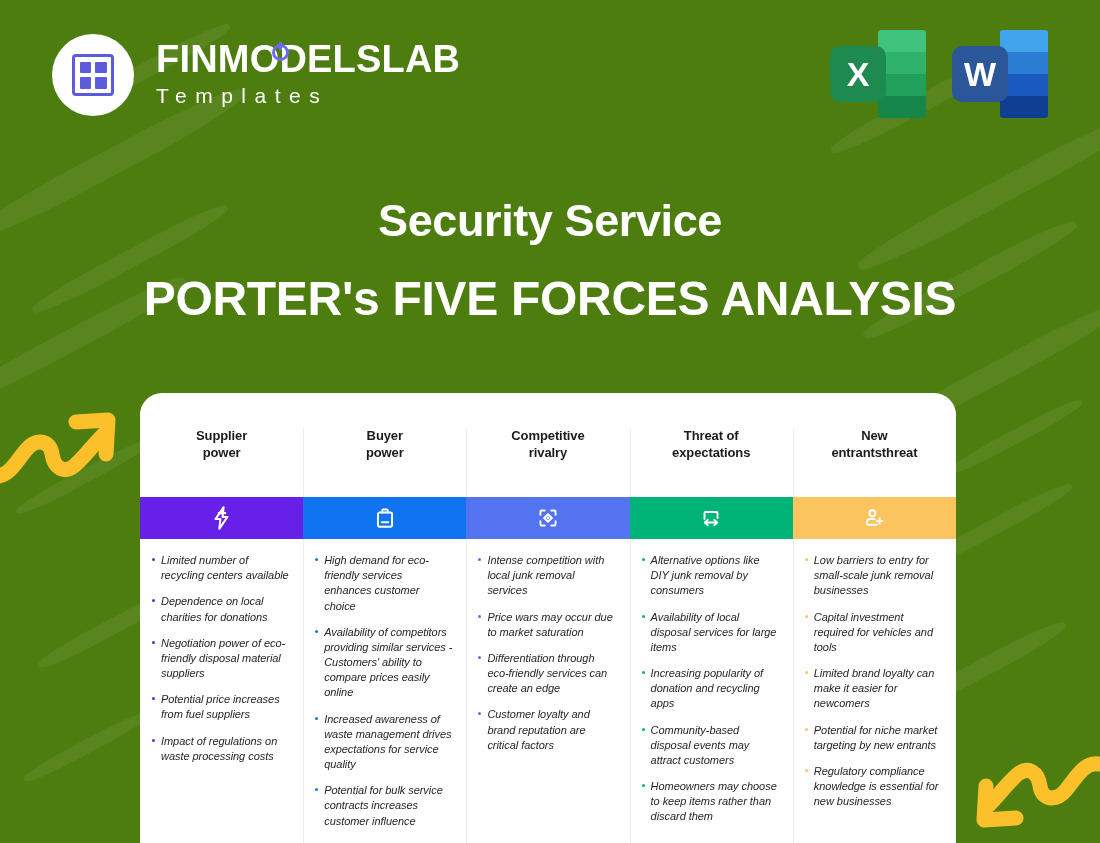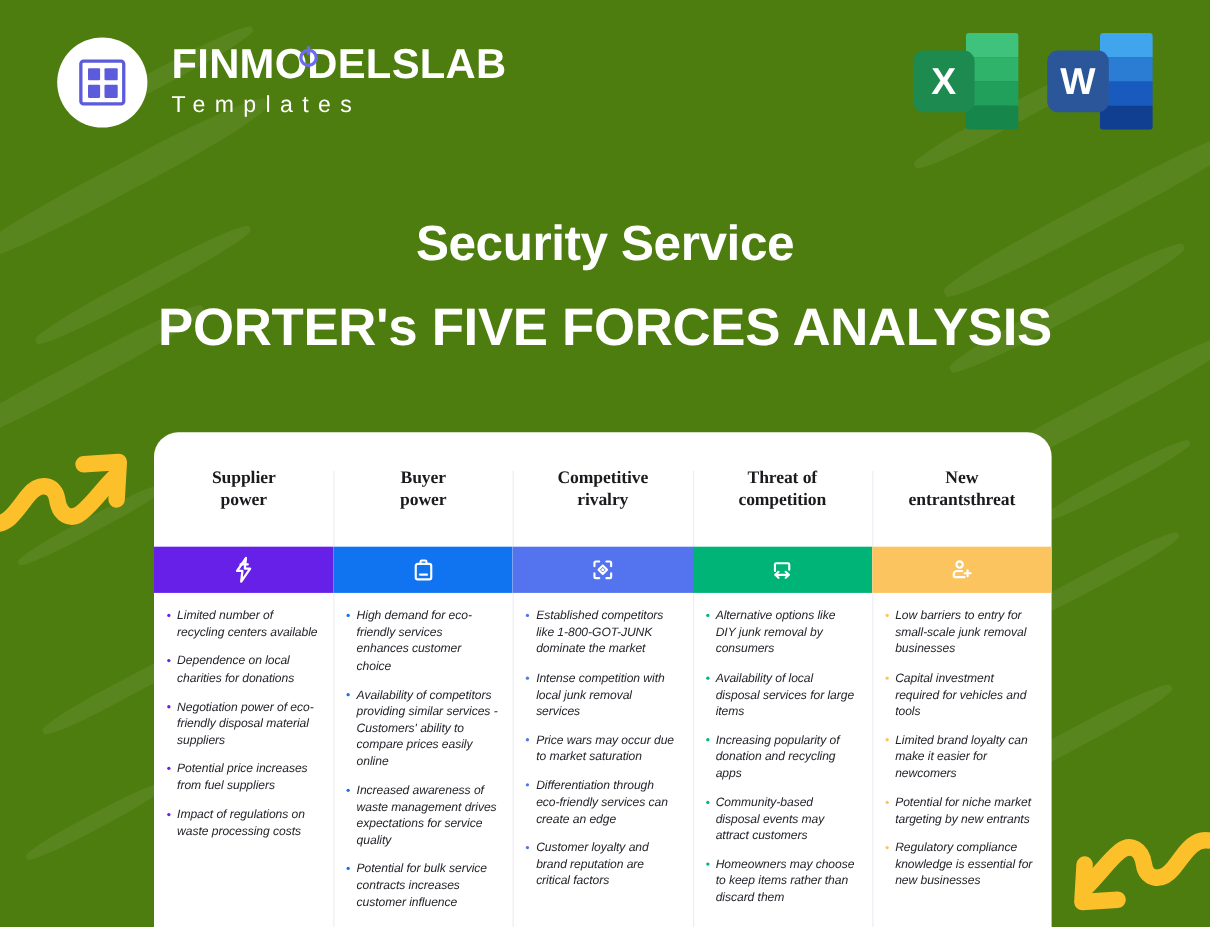--- a/index.html
+++ b/index.html
@@ -162,22 +162,22 @@
     content: "";
     position: absolute; left: 0; top: 35px; bottom: 8px;
     width: 1px; background: #ececf4;
   }
   .col-head {
     height: 104px;
     display: flex; align-items: center; justify-content: center;
     text-align: center; padding: 0 6px;
   }
   .col-head span {
-    font-size: 16px; font-weight: 700; color: #1b1b1f;
-    line-height: 1.28; letter-spacing: -0.1px; font-family: Liberation Serif, serif;
+    font-size: 13px; font-weight: 700; color: #1b1b1f;
+    line-height: 1.28; letter-spacing: -0.1px;
   }
   .col-band {
     position: relative;
     height: 42px;
     display: flex; align-items: center; justify-content: center;
   }
   .col-band svg { display: block; }
   .bullets { padding: 14px 14px 10px 10px; }
   .bullet {
     display: flex; gap: 6px;
@@ -356,24 +356,20 @@
             <path d="M15 5 H17.8 A1.2 1.2 0 0 1 19 6.2 V9" fill="none" stroke="#fff" stroke-width="1.8" stroke-linecap="round"></path>
             <path d="M19 15 V17.8 A1.2 1.2 0 0 1 17.8 19 H15" fill="none" stroke="#fff" stroke-width="1.8" stroke-linecap="round"></path>
             <path d="M9 19 H6.2 A1.2 1.2 0 0 1 5 17.8 V15" fill="none" stroke="#fff" stroke-width="1.8" stroke-linecap="round"></path>
             <path d="M12 8.4 L15.6 12 L12 15.6 L8.4 12 Z" fill="none" stroke="#fff" stroke-width="1.7" stroke-linejoin="round"></path>
             <circle cx="12" cy="12" r="1.3" fill="#fff"></circle>
           </svg>
         </div>
         <div class="bullets">
           <div class="bullet">
             <span class="dot" style="background:#5474ef"></span>
-            <span class="txt">Established competitors like 1-800-GOT-JUNK dominate the market</span>
-          </div>
-          <div class="bullet">
-            <span class="dot" style="background:#5474ef"></span>
             <span class="txt">Intense competition with local junk removal services</span>
           </div>
           <div class="bullet">
             <span class="dot" style="background:#5474ef"></span>
             <span class="txt">Price wars may occur due to market saturation</span>
           </div>
           <div class="bullet">
             <span class="dot" style="background:#5474ef"></span>
             <span class="txt">Differentiation through eco-friendly services can create an edge</span>
           </div>
@@ -381,21 +377,21 @@
             <span class="dot" style="background:#5474ef"></span>
             <span class="txt">Customer loyalty and brand reputation are critical factors</span>
           </div>
         </div>
       </div>
 
       <div class="col">
         <div class="col-head">
           <span>
             <span>Threat of</span><br>
-            <span>competition</span>
+            <span>expectations</span>
           </span>
         </div>
         <div class="col-band" style="background:#00b377">
           <svg width="26" height="26" viewBox="0 0 24 24">
             <path d="M6 13 V7.5 A1 1 0 0 1 7 6.5 H17 A1 1 0 0 1 18 7.5 V12" fill="none" stroke="#fff" stroke-width="1.8" stroke-linecap="round"></path>
             <path d="M6.5 16.2 H17.5" stroke="#fff" stroke-width="1.8" stroke-linecap="round"></path>
             <path d="M9 13.7 L6.3 16.2 L9 18.7" fill="none" stroke="#fff" stroke-width="1.8" stroke-linecap="round" stroke-linejoin="round"></path>
             <path d="M15 13.7 L17.7 16.2 L15 18.7" fill="none" stroke="#fff" stroke-width="1.8" stroke-linecap="round" stroke-linejoin="round"></path>
           </svg>
         </div>

